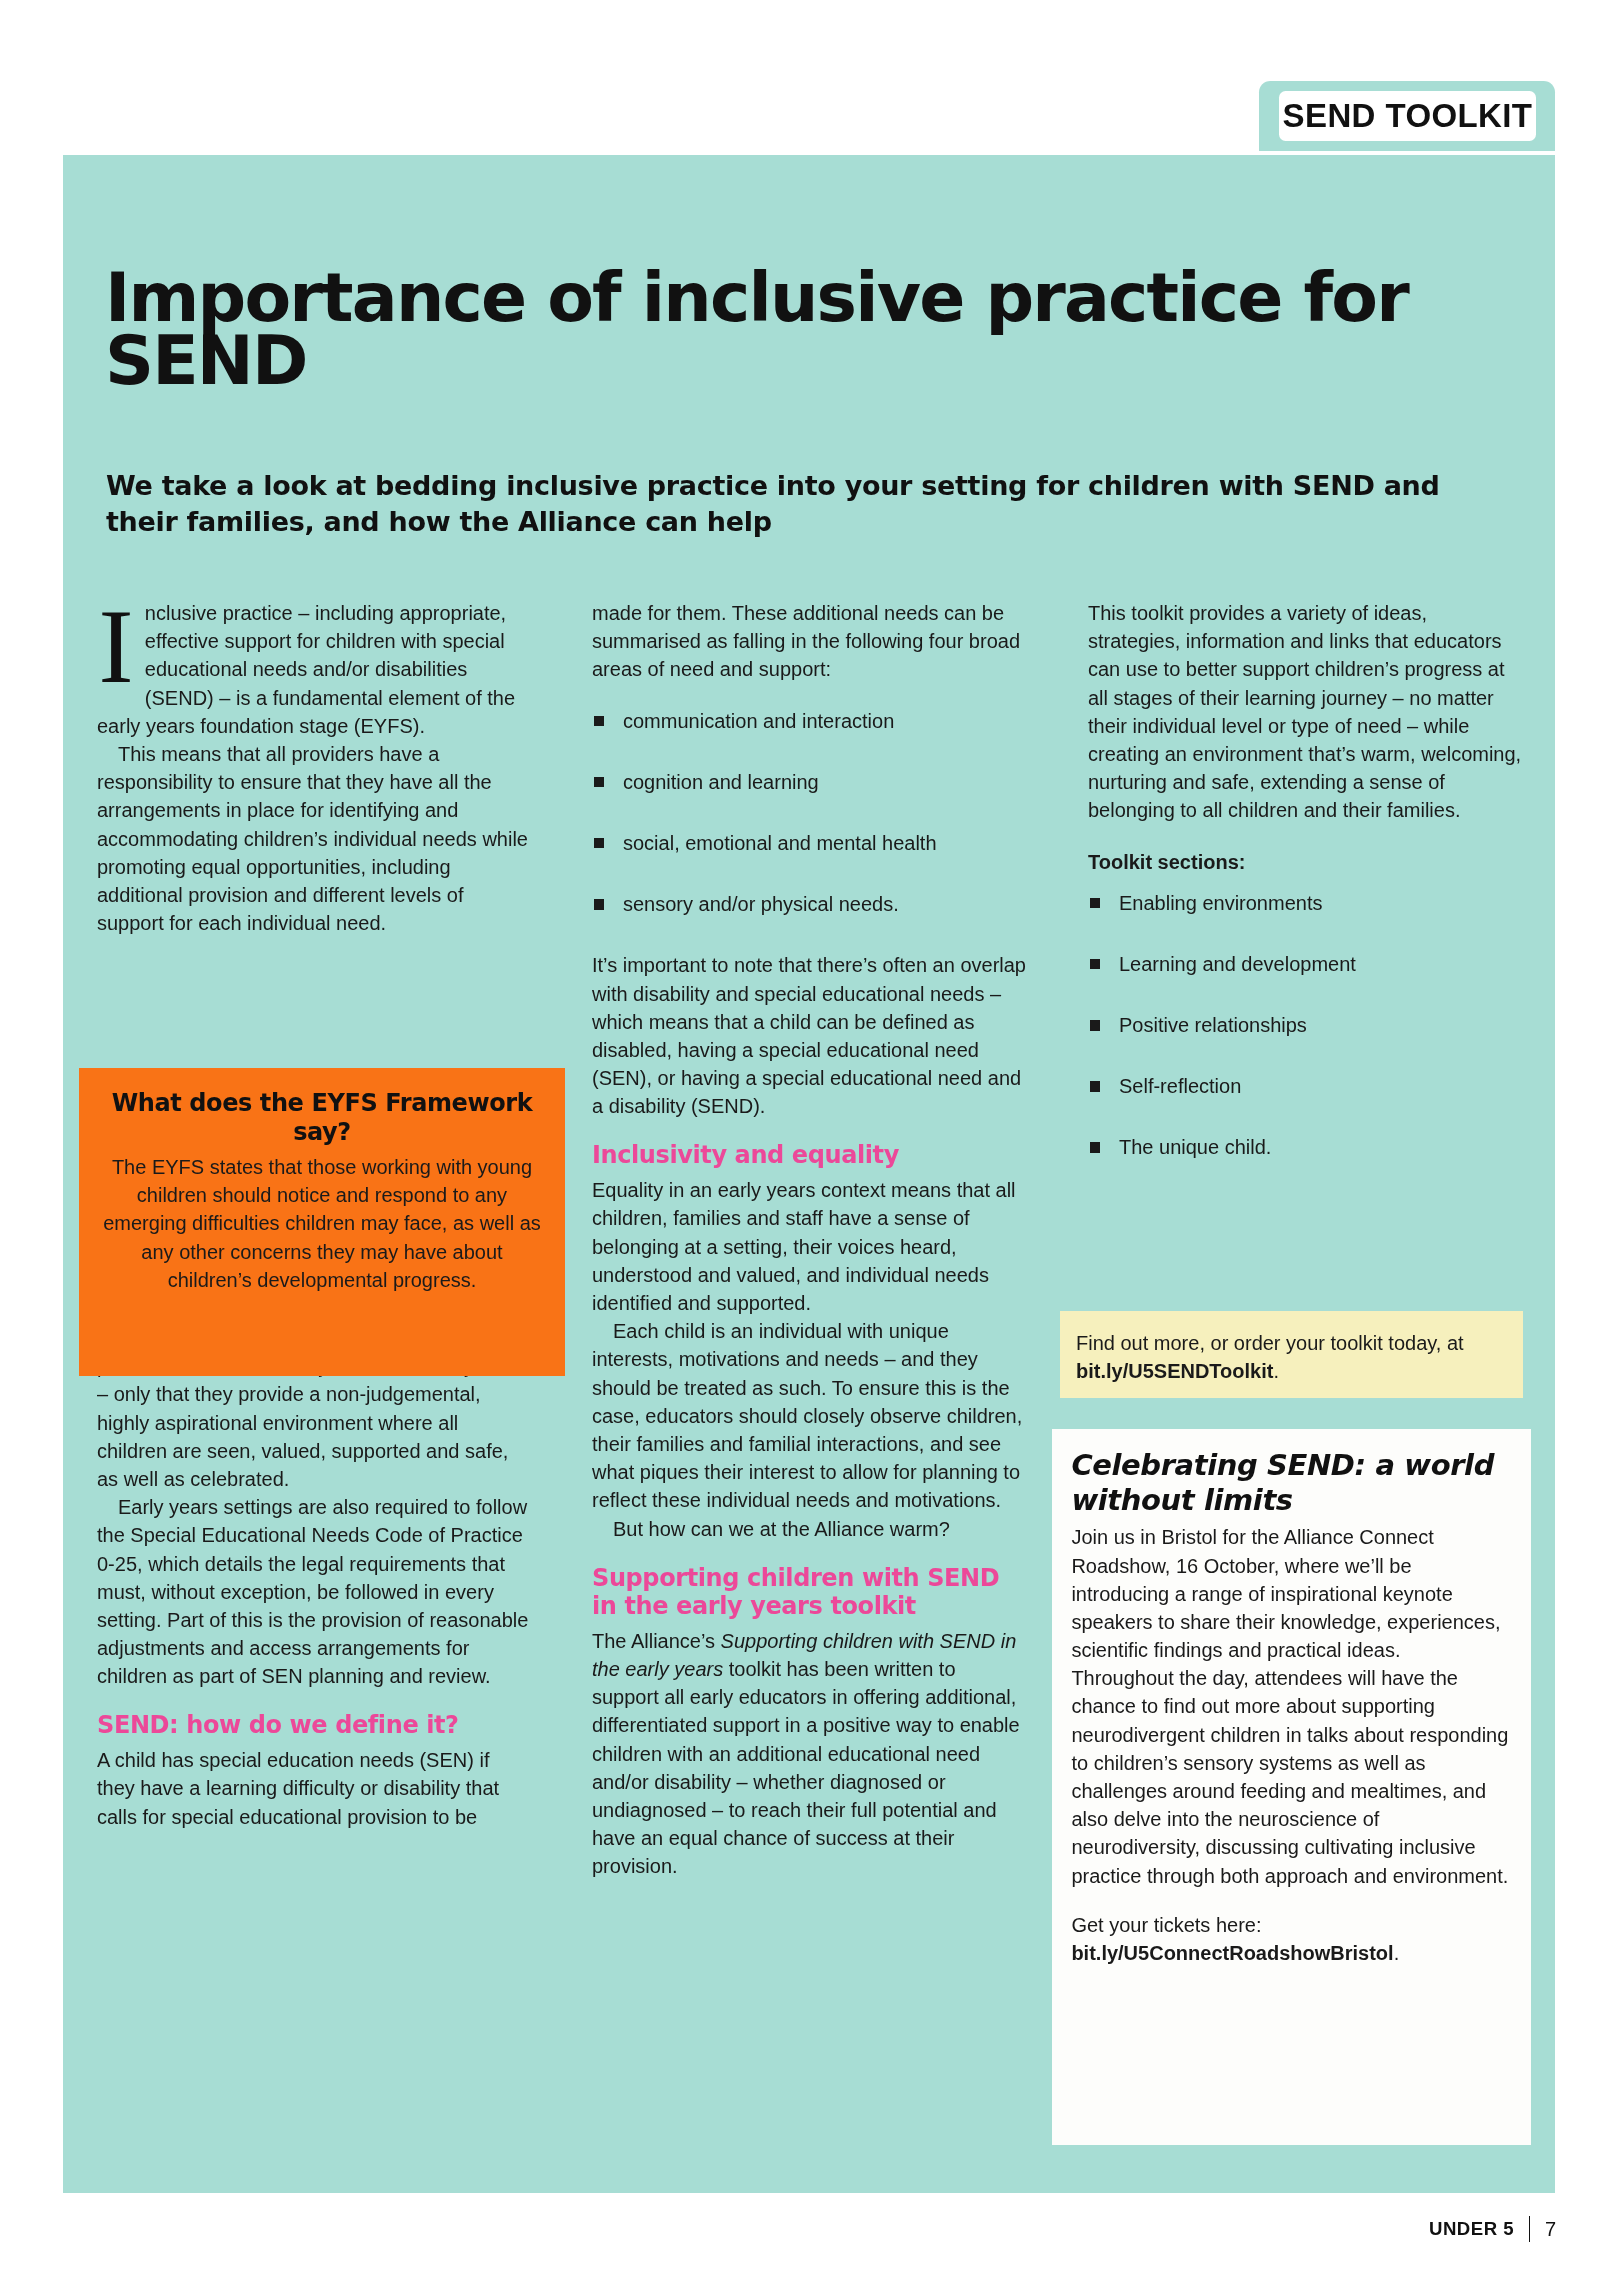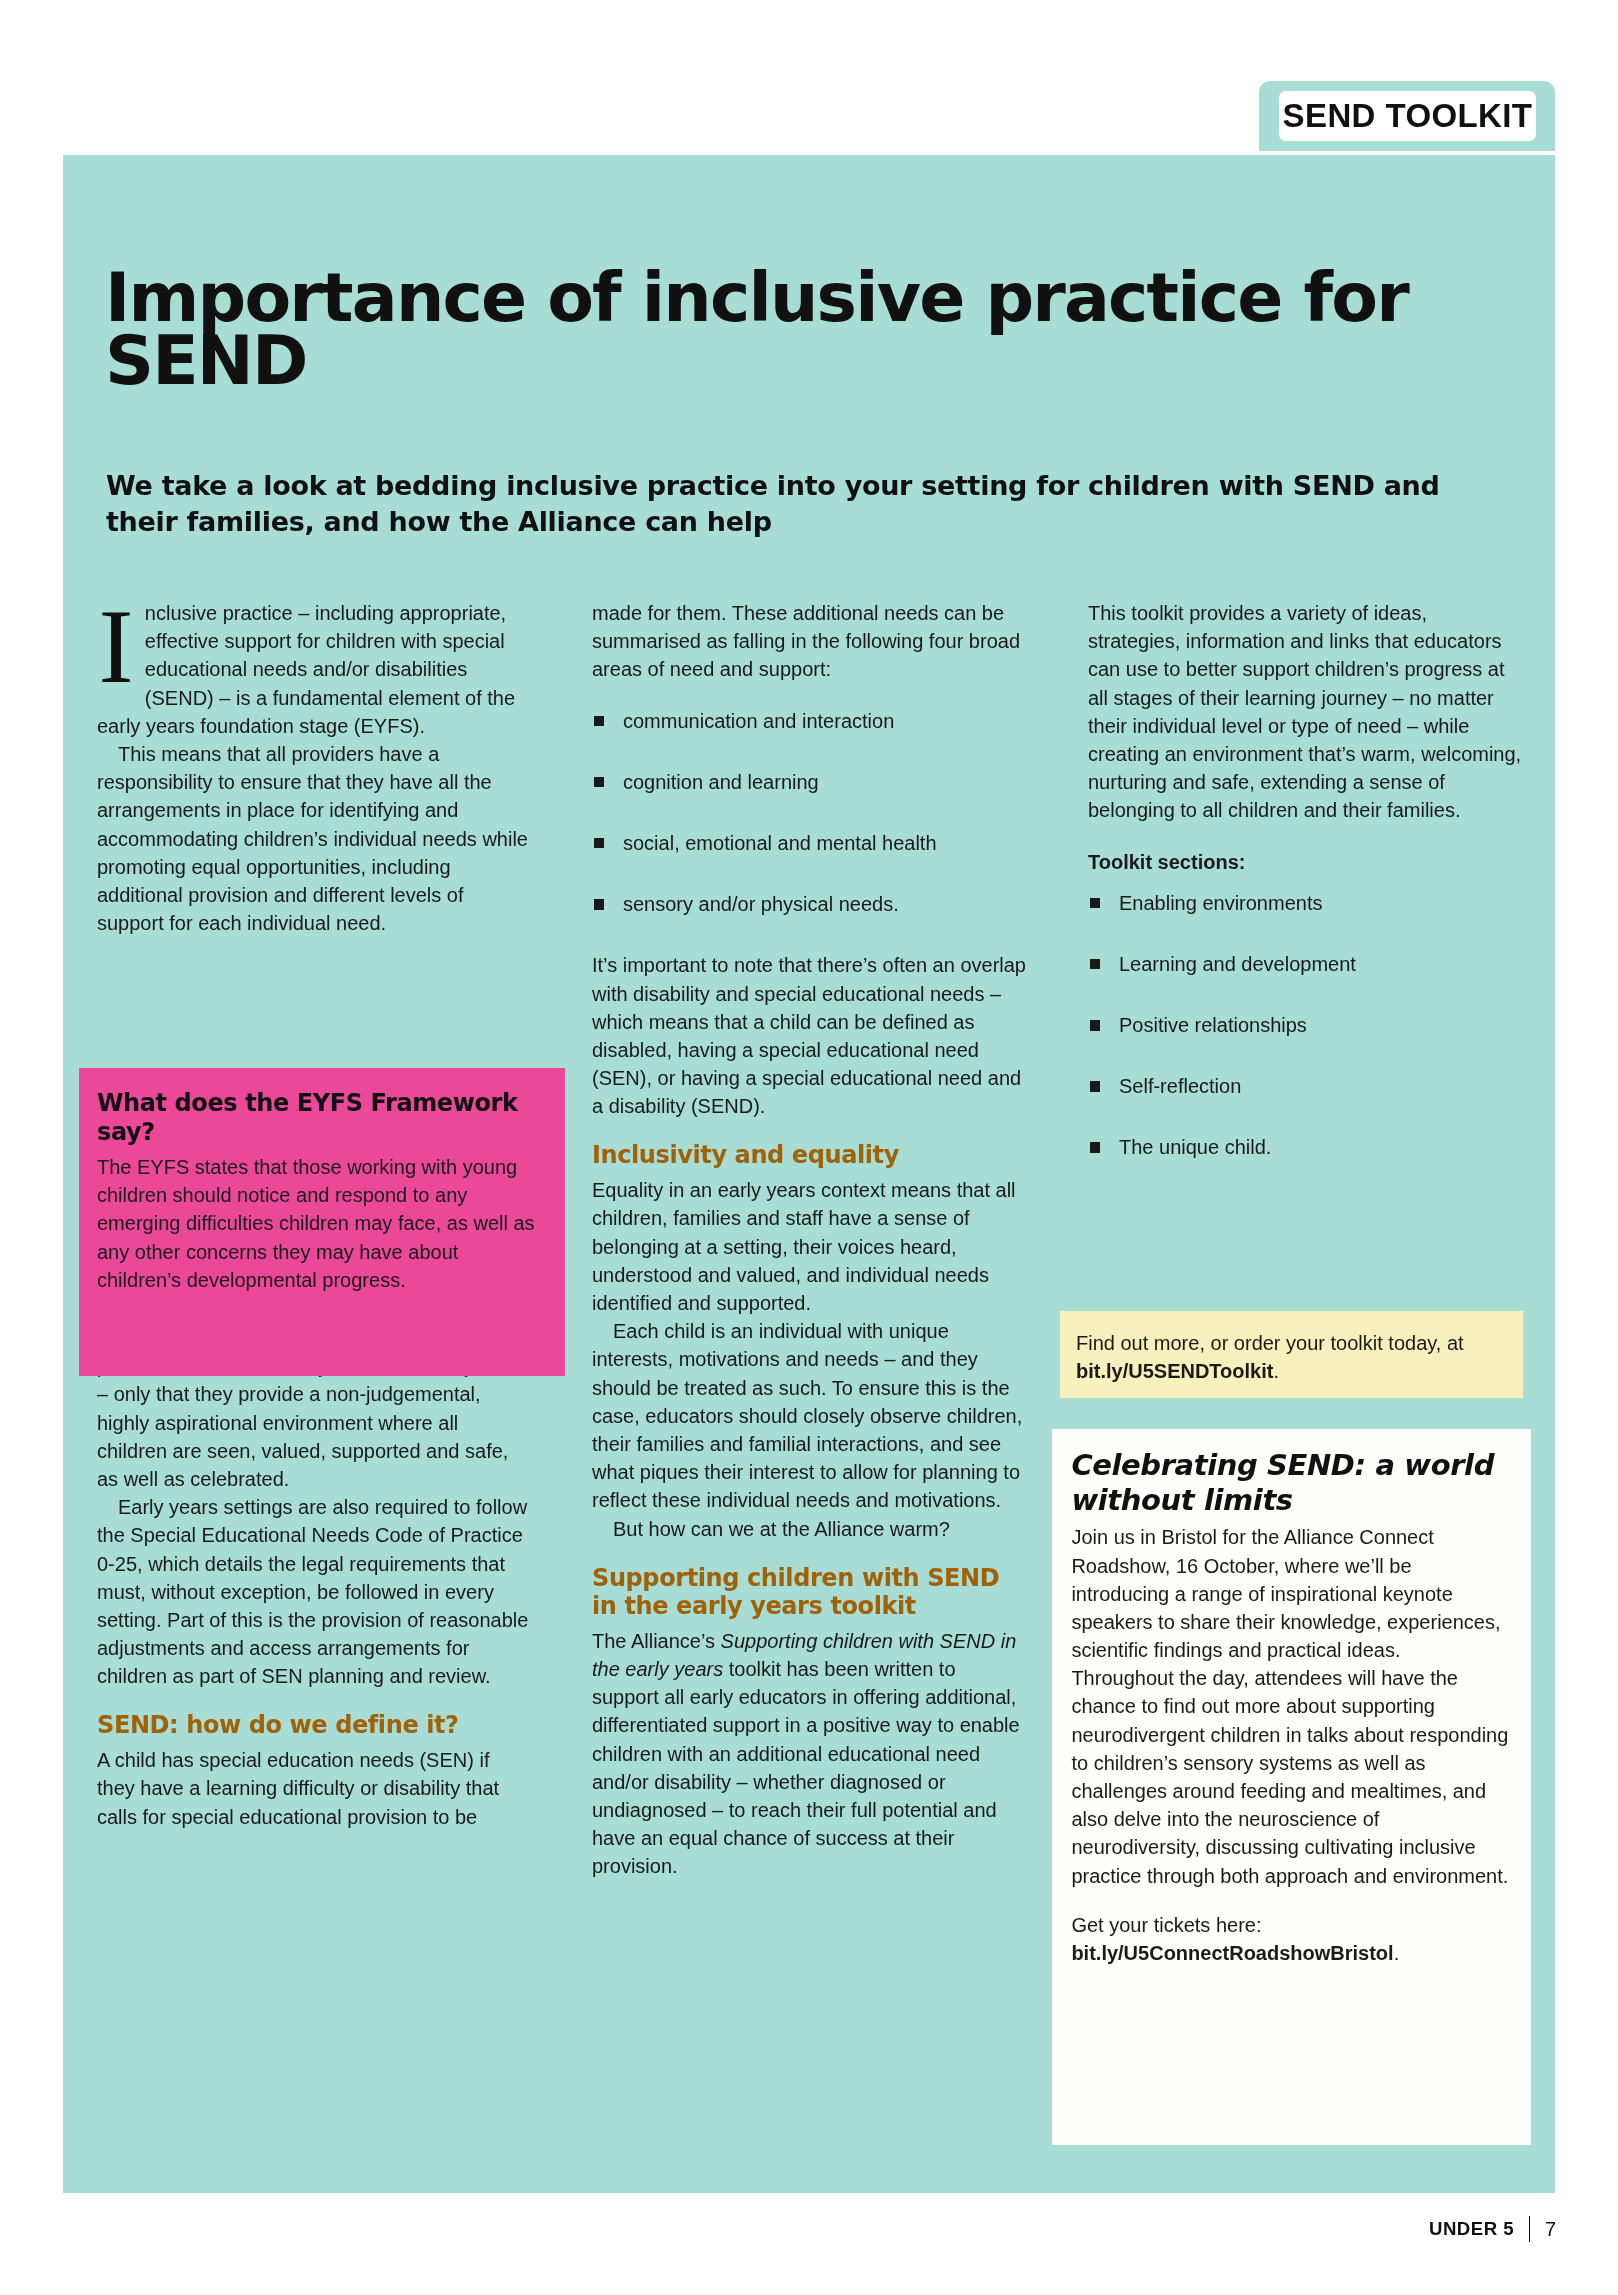--- a/index.html
+++ b/index.html
@@ -128,21 +128,21 @@
     padding: 4.9px 11.3px 0 1.6px;
     color: #111111;
   }
 
   h2.sub {
     font-family: "DejaVu Sans", sans-serif;
     font-weight: bold;
     font-size: 24px;
     line-height: 1.18;
     letter-spacing: -0.4px;
-    color: #a16207;
+    color: #ec4899;
     margin: 21px 0 6.5px 0;
   }
 
   
   ul.bullets {
     list-style: none;
     margin: 0;
     padding: 0;
   }
   ul.bullets li {
@@ -163,21 +163,22 @@
     background: #1a1a1a;
   }
 
   
   .eyfs-box {
     position: absolute;
     left: 79px;
     top: 1068px;
     width: 486px;
     height: 308px;
-    background: #ec4899;
+    background: #f97316;
+    text-align: center;
   }
   .eyfs-inner {
     position: absolute;
     left: 18px;
     top: 21px;
     width: 450px;
   }
   .eyfs-title {
     font-family: "DejaVu Sans", sans-serif;
     font-weight: bold;

